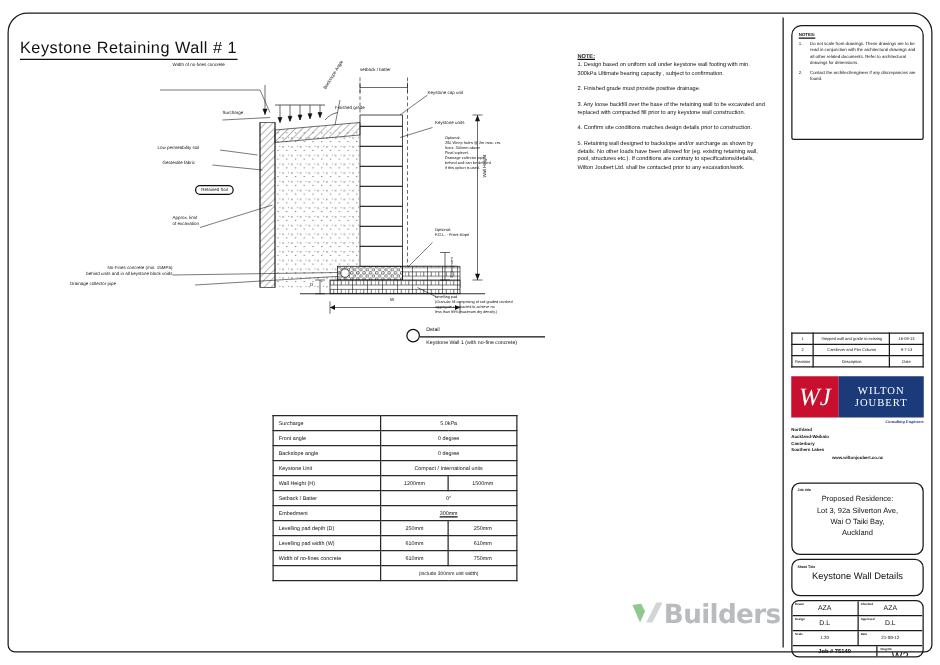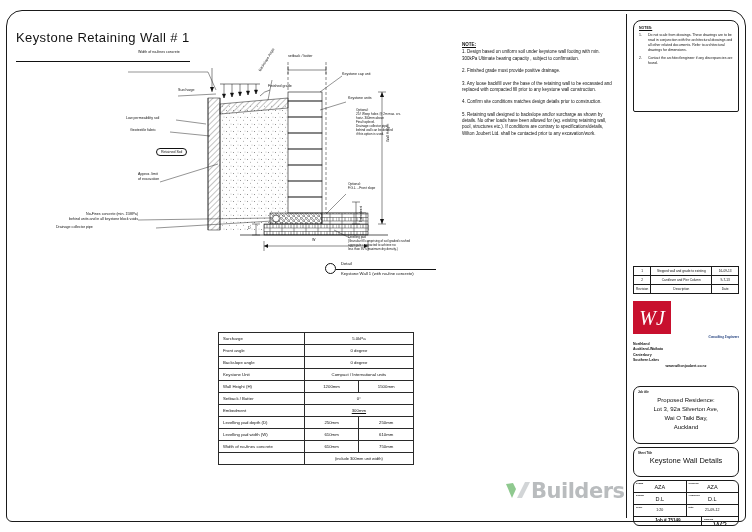--- a/index.html
+++ b/index.html
@@ -25,21 +25,21 @@
     background: #fff;
   }
 
   
   #page-title {
     position: absolute;
     left: 16px; top: 30px;
     font-size: 13px;
     letter-spacing: .4px;
     border-bottom: 1px solid #111;
-    padding-bottom: 16px;
+    padding-bottom: 2px;
     white-space: nowrap;
   }
 
   
   #drawing {
     position: absolute;
     left: 120px; top: 32px;
     width: 330px; height: 260px;
   }
   #drawing svg { display: block; }
@@ -496,20 +496,24 @@
         <td class="c2">Description</td>
         <td class="c3">Date</td>
       </tr>
     </tbody>
   </table>
 
   <div id="logo">
     <div class="mark">
       <span>WJ</span>
     </div>
+    <div class="word">
+      <div>WILTON</div>
+      <div>JOUBERT</div>
+    </div>
   </div>
   <div id="logo-tag">Consulting Engineers</div>
 
   <div id="offices">
     <div>Northland</div>
     <div>Auckland-Waikato</div>
     <div>Canterbury</div>
     <div>Southern Lakes</div>
     <span class="web">www.wiltonjoubert.co.nz</span>
   </div>

